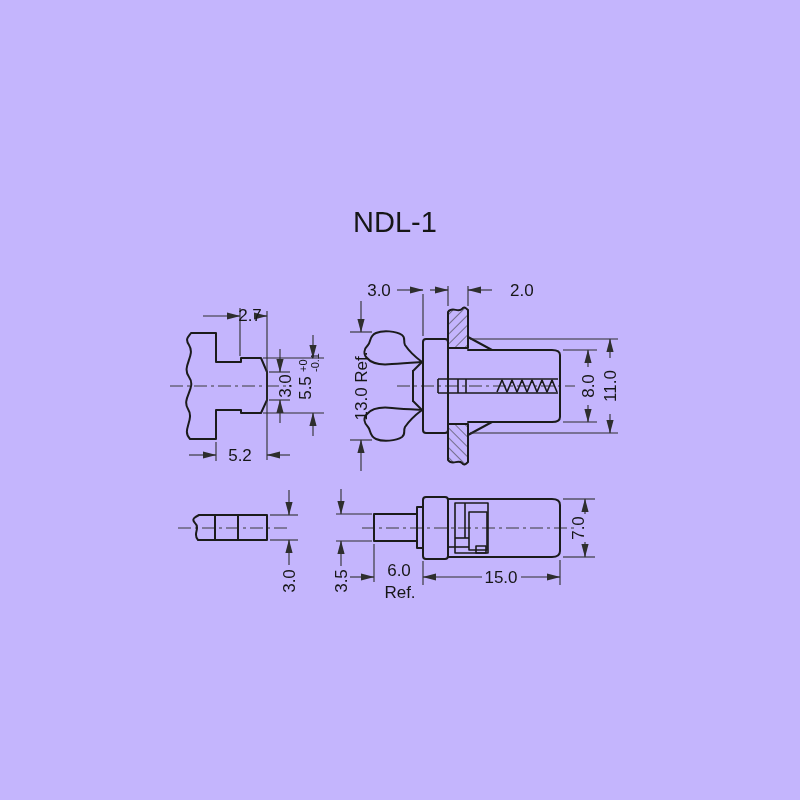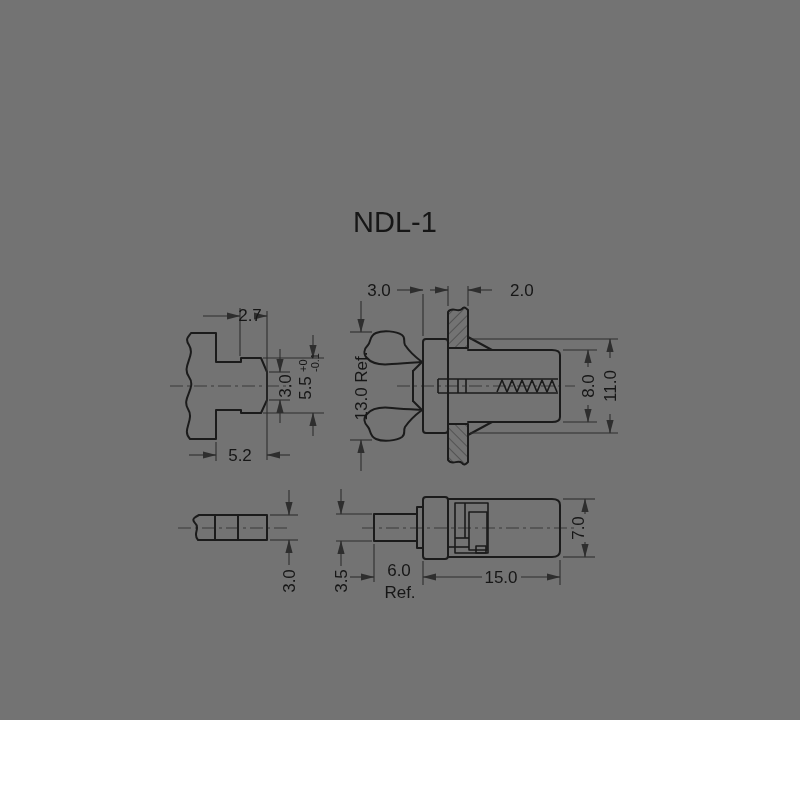--- a/index.html
+++ b/index.html
@@ -1,16 +1,16 @@
 <!DOCTYPE html>
 <html><head>
 <meta charset="utf-8">
 <style>
   html,body{margin:0;padding:0;background:#ffffff;}
-  .stage{width:800px;height:720px;background:#737373;position:relative;font-family:"Liberation Sans",sans-serif;}
+  .stage{width:800px;height:800px;background:#c4b5fd;position:relative;font-family:"Liberation Sans",sans-serif;}
   svg{display:block;}
   text{fill:#161616;font-family:"Liberation Sans",sans-serif;}
   .part{stroke:#1b1b1b;stroke-width:2;fill:none;stroke-linejoin:round;stroke-linecap:round;}
   .part-thin{stroke:#1b1b1b;stroke-width:1.6;fill:none;stroke-linejoin:round;}
   .dim{stroke:#2e2e2e;stroke-width:1.1;fill:none;}
   .cl{stroke:#3a3a3a;stroke-width:1;fill:none;stroke-dasharray:13 4 3 4;}
   .dimtext{font-size:17px;}
   .toltext{font-size:11px;}
   .title{font-size:29px;}
   .hatched{fill:url(#hatch);stroke:#1b1b1b;stroke-width:2;stroke-linejoin:round;}

